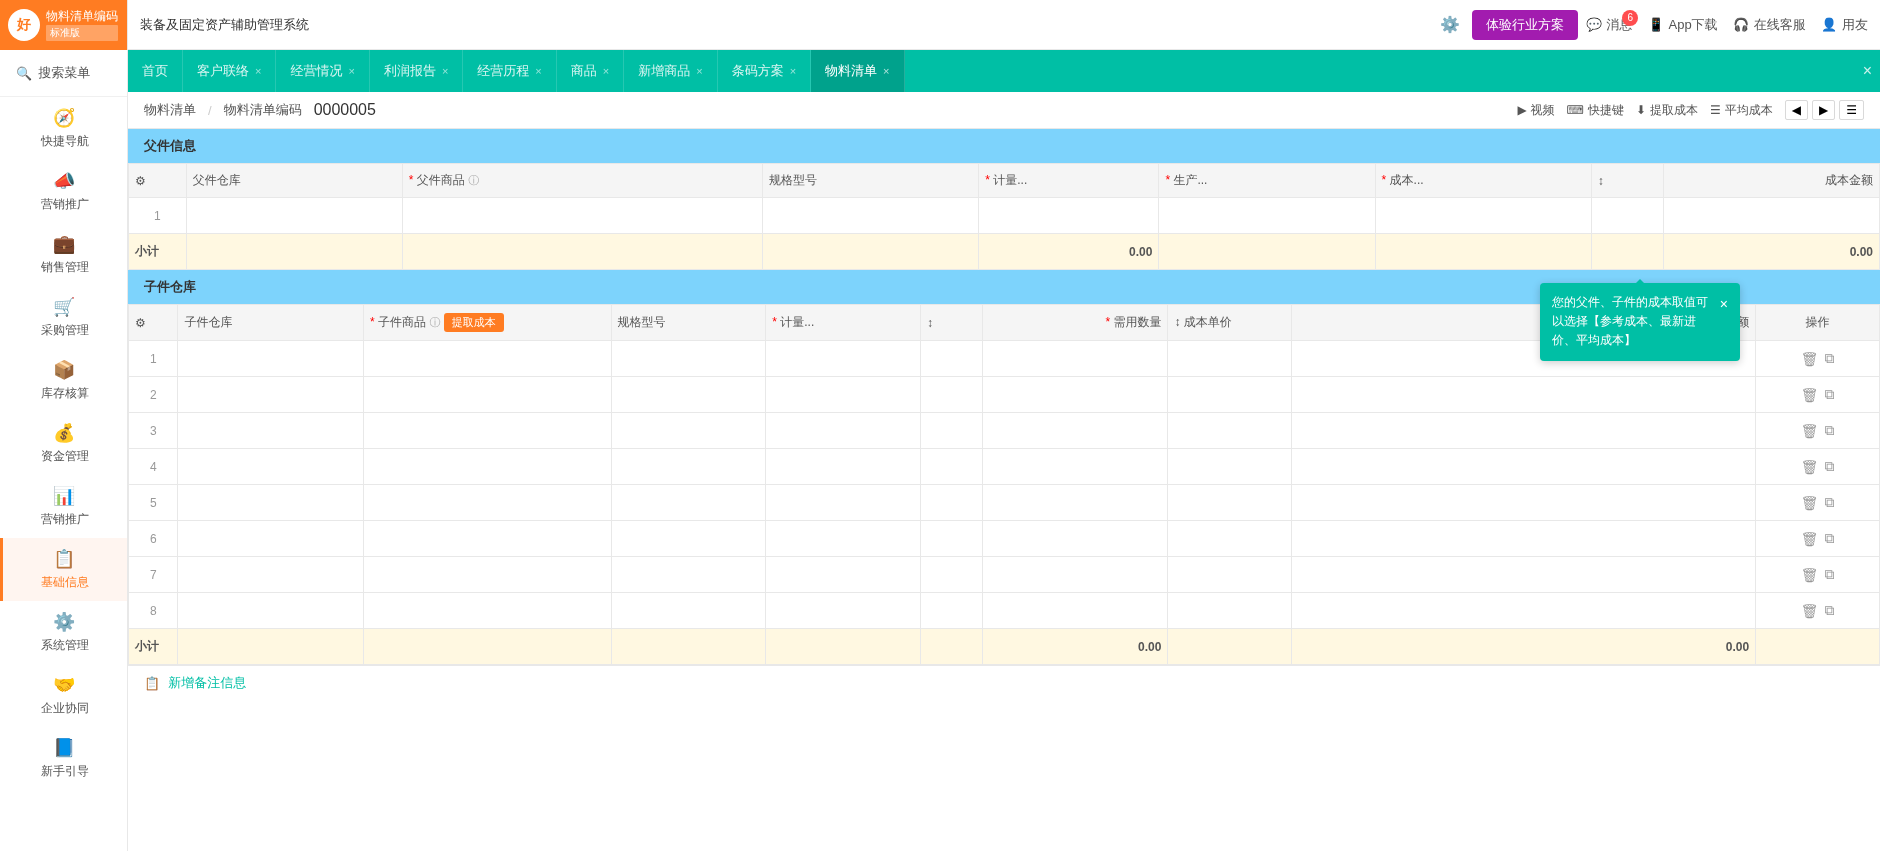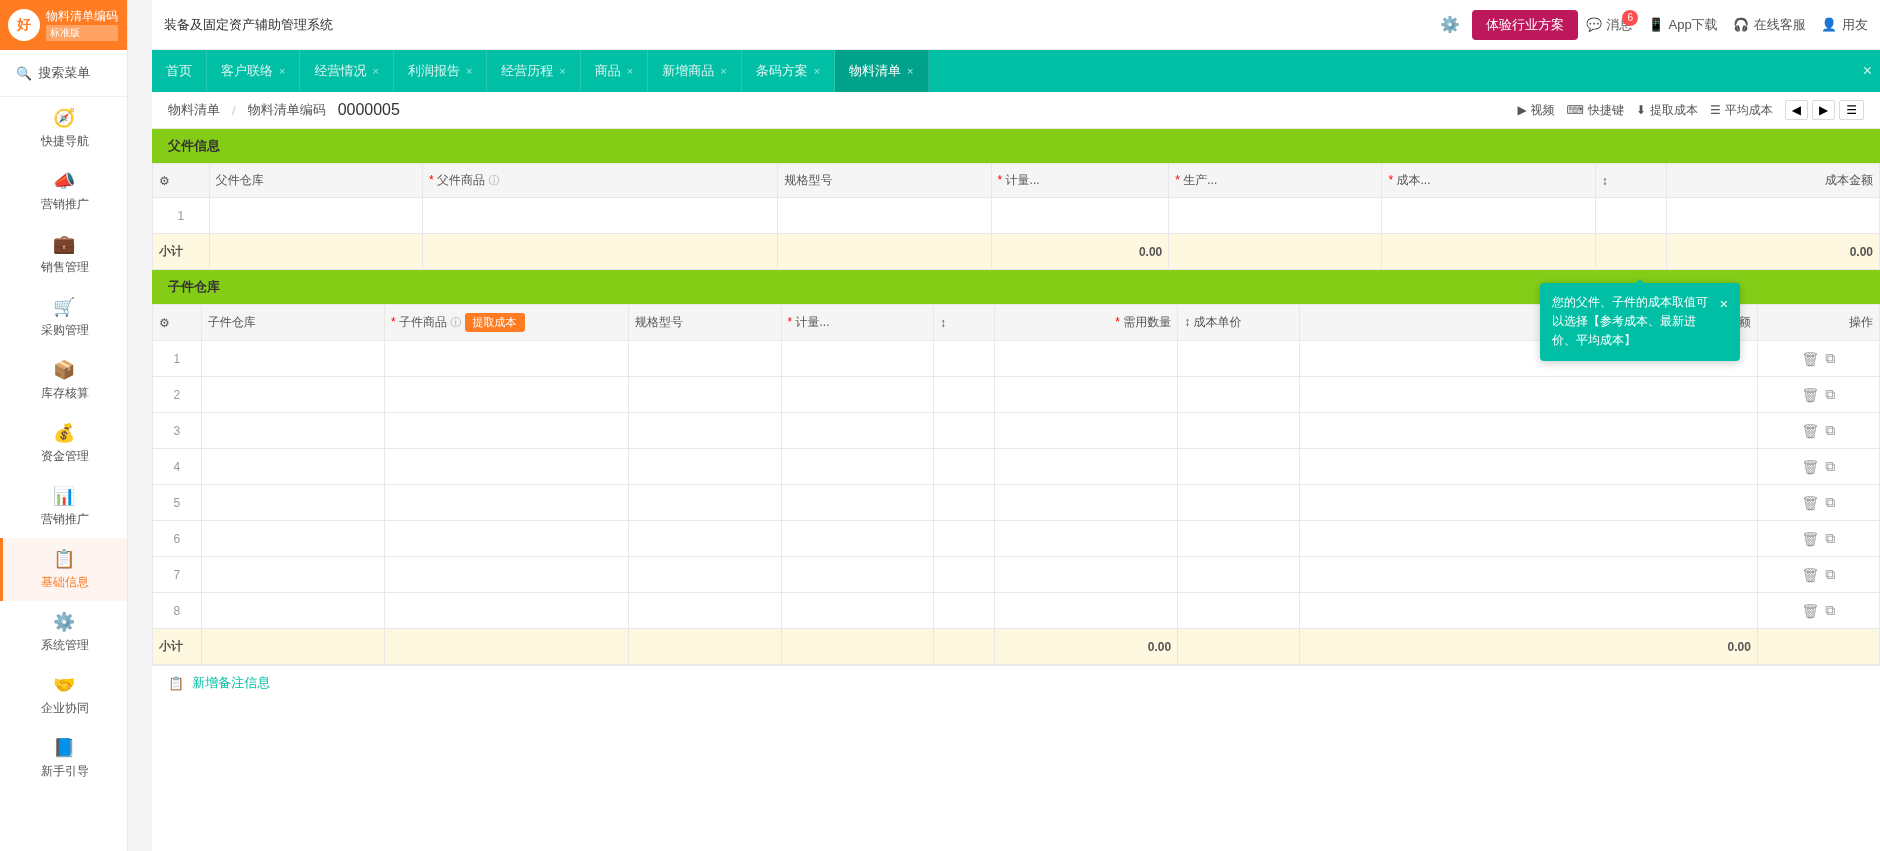--- a/index.html
+++ b/index.html
@@ -72,39 +72,39 @@
       color: #555;
       font-size: 12px;
       gap: 4px;
       border-left: 3px solid transparent;
     }
     .sidebar-nav-item.active { background: #fff5f0; color: #ff7c22; border-left-color: #ff7c22; }
     .sidebar-nav-item .nav-icon { font-size: 18px; }
     .sidebar-nav-item span { font-size: 12px; }
 
     
-    .main { flex: 1; display: flex; flex-direction: column; overflow: hidden; margin-left: 24px; }
+    .main { flex: 1; display: flex; flex-direction: column; overflow: hidden; }
 
     
     .topbar {
       height: 50px;
       background: #fff;
       border-bottom: 1px solid #e8e8e8;
       display: flex;
       align-items: center;
       padding: 0 12px;
       gap: 8px;
     }
     .topbar-title {
       font-size: 13px;
       color: #333;
       flex: 1;
     }
     .topbar-btn {
-      background: #be185d;
+      background: #a21caf;
       color: #fff;
       border: none;
       border-radius: 4px;
       padding: 6px 14px;
       cursor: pointer;
       font-size: 13px;
     }
     .topbar-gear {
       background: none;
       border: none;
@@ -217,21 +217,21 @@
       background: none;
       border: none;
     }
 
     
     .section-header {
       padding: 8px 16px;
       font-size: 13px;
       font-weight: bold;
       color: #333;
-      background: #84cc16;
+      background: #7dd3fc;
     }
 
     
     .data-table {
       width: 100%;
       border-collapse: collapse;
       font-size: 12px;
     }
     .data-table th {
       background: #f5f5f5;
@@ -589,21 +589,21 @@
               <span class="required-star">*</span> 计量...
             </th>
             <th style="width:40px">↕</th>
             <th style="width:120px; text-align:right;">
               <span class="required-star">*</span> 需用数量
             </th>
             <th style="width:80px">
               ↕ 成本单价
             </th>
             <th style="width:300px; text-align:right;">成本金额</th>
-            <th style="width:80px; text-align:right;">操作</th>
+            <th style="width:80px; text-align:center;">操作</th>
           </tr>
         </thead>
         <tbody id="child-tbody">
         <tr>
       <td class="row-num">1</td>
       <td></td>
       <td></td>
       <td></td>
       <td></td>
       <td></td>

